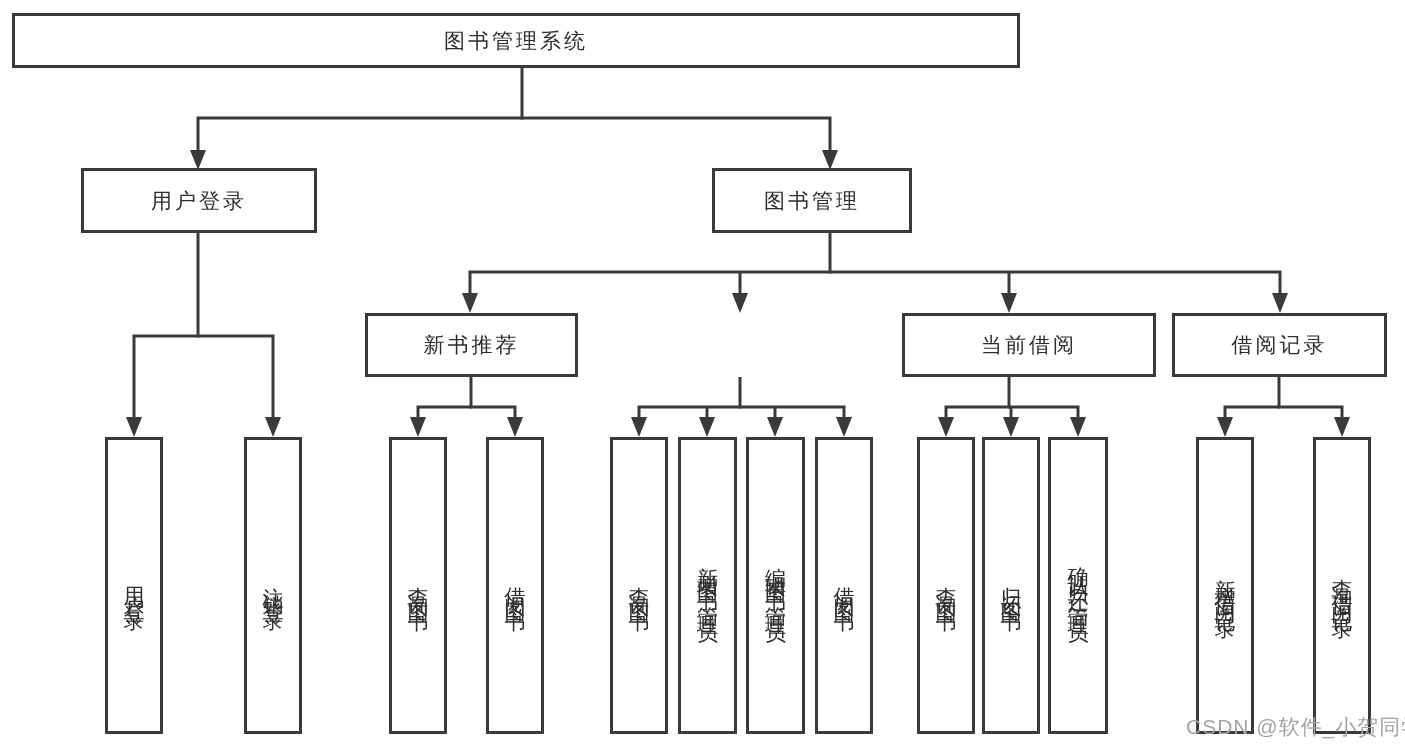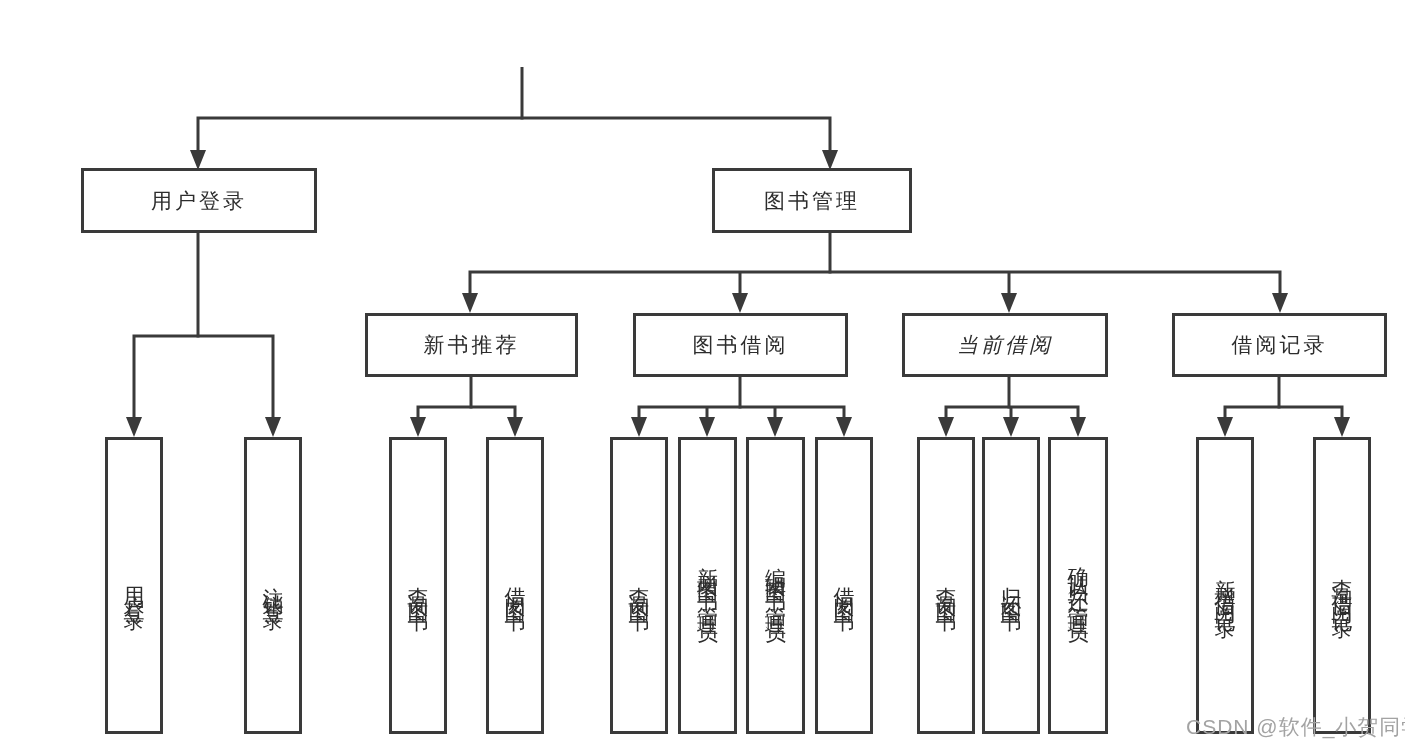--- a/index.html
+++ b/index.html
@@ -115,27 +115,27 @@
     </g>
 
     <g>
       <line x1="1279" y1="377" x2="1279" y2="408.5"></line>
       <polyline points="1225,420 1225,407 1342,407 1342,420"></polyline>
       <polygon points="1217,417 1233,417 1225,437"></polygon>
       <polygon points="1334,417 1350,417 1342,437"></polygon>
     </g>
   </svg>
 
+  <div class="node root">图书管理系统</div>
 
   <div class="node lvl2" style="left:81px; width:236px;">用户登录</div>
   <div class="node lvl2" style="left:712px; width:200px;">图书管理</div>
 
   <div class="node lvl3" style="left:365px; width:213px;">新书推荐</div>
-  <div class="node lvl3" style="left:633px; width:215px;">图书借阅</div>
-  <div class="node lvl3" style="left:902px; width:206px;font-style:italic;">当前借阅</div>
+  <div class="node lvl3" style="left:902px; width:254px;">当前借阅</div>
   <div class="node lvl3" style="left:1172px; width:215px;">借阅记录</div>
 
   <div class="node leaf" style="left:105px; width:58px;">用户登录</div>
   <div class="node leaf" style="left:244px; width:58px;">注销登录</div>
 
   <div class="node leaf" style="left:389px; width:58px;">查询图书</div>
   <div class="node leaf" style="left:486px; width:58px;">借阅图书</div>
 
   <div class="node leaf" style="left:610px; width:58px;">查询图书</div>
   <div class="node leaf" style="left:678px; width:59px;">新增图书（管理员）</div>

